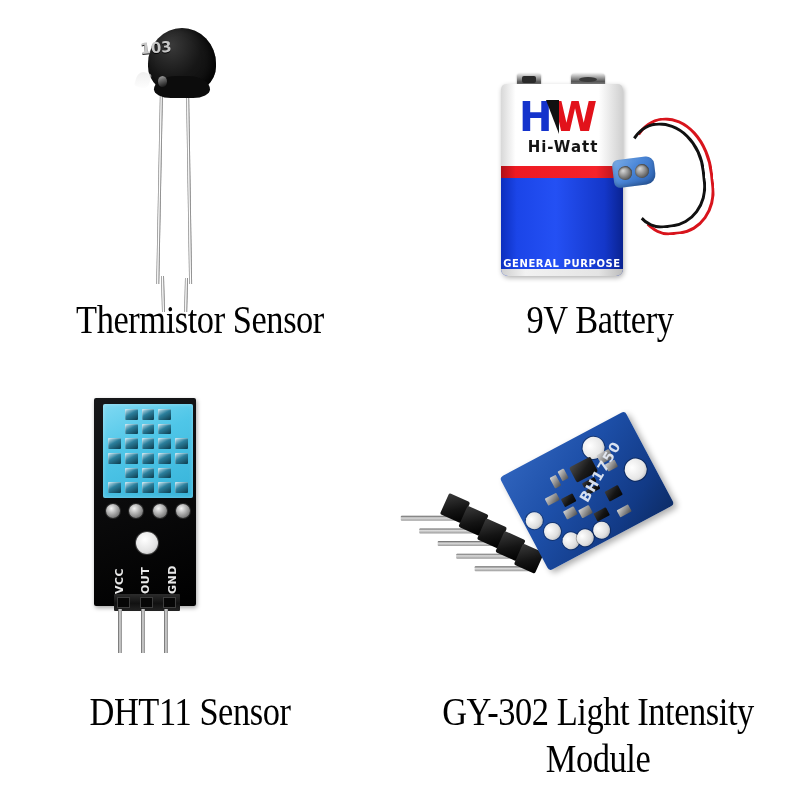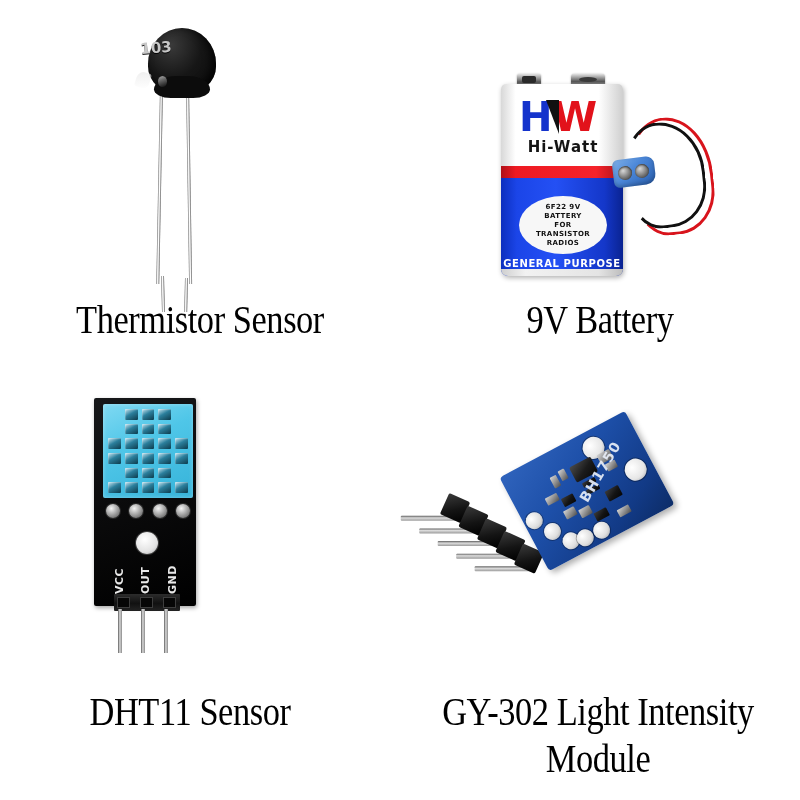--- a/index.html
+++ b/index.html
@@ -411,27 +411,20 @@
       <div class="batt-blue"></div>
       <div class="batt-bottom-edge"></div>
 
       <div class="hw-logo">
         <span class="hw-h">H</span>
         <span class="hw-wedge"></span>
         <span class="hw-w">W</span>
       </div>
       <div class="hi-watt">Hi-Watt</div>
 
-      <div class="batt-oval">
-        <span>6F22 9V</span>
-        <span>BATTERY</span>
-        <span>FOR</span>
-        <span>TRANSISTOR</span>
-        <span>RADIOS</span>
-      </div>
 
       <div class="batt-gp">GENERAL PURPOSE</div>
     </div>
 
     <div class="snap-clip">
       <span class="snap-hole" id="snap-hole-a"></span>
       <span class="snap-hole" id="snap-hole-b"></span>
     </div>
   </div>
 

